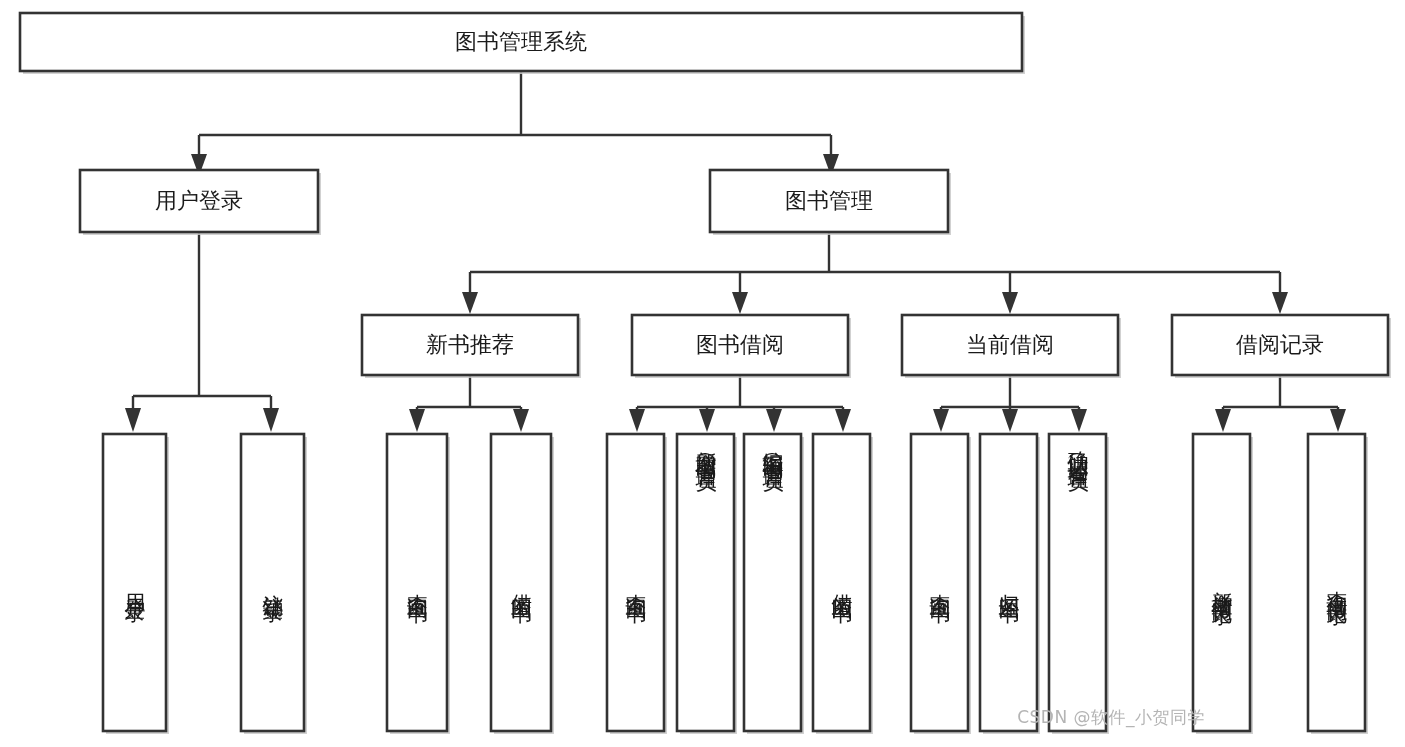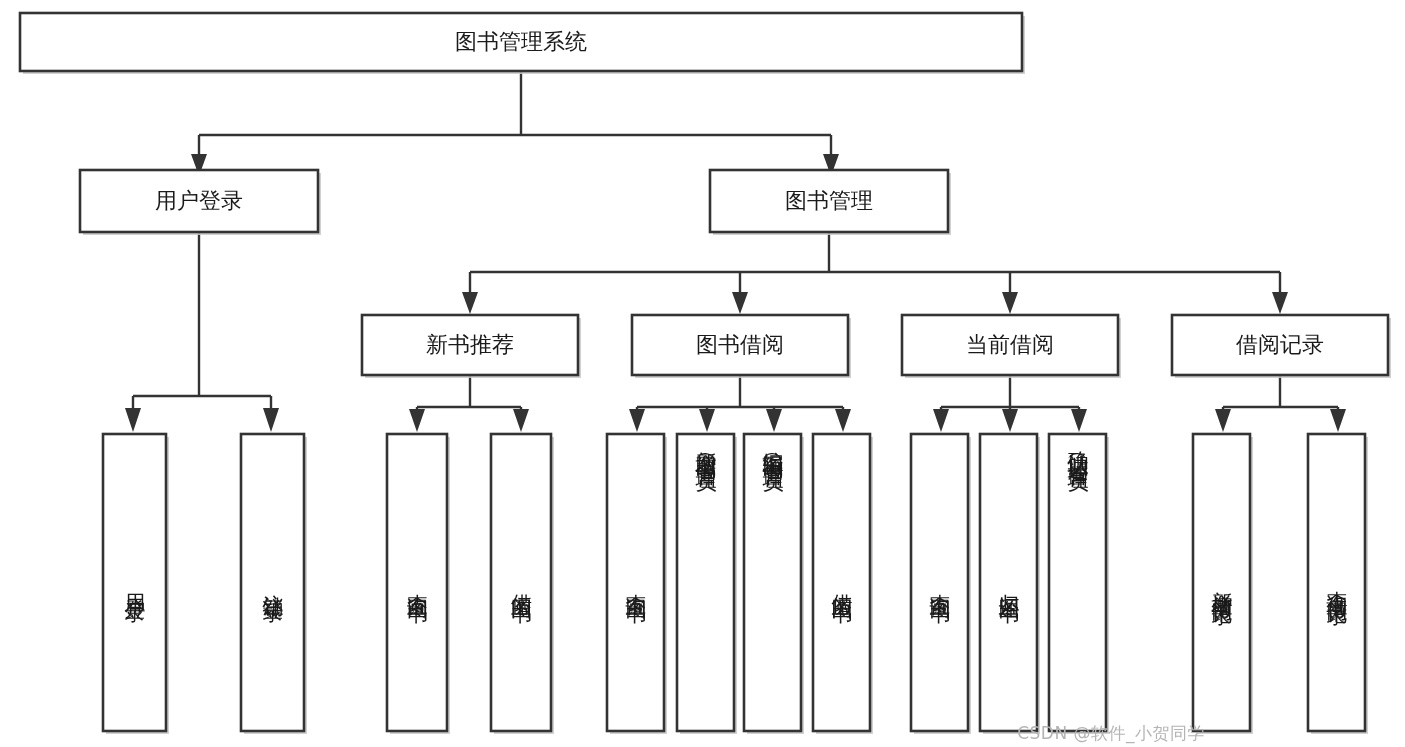--- a/index.html
+++ b/index.html
@@ -68,21 +68,21 @@
     font-family: "DejaVu Sans", "Liberation Sans", sans-serif;
     font-size: 21px;
     line-height: 1.28;
     letter-spacing: 3px;
     color: #1a1a1a;
     white-space: nowrap;
   }
   .watermark {
     position: absolute;
     right: 10px;
-    bottom: 2px;
+    bottom: 18px;
     font-family: "DejaVu Sans", "Liberation Sans", sans-serif;
     font-size: 17px;
     color: #b4b4b4;
     letter-spacing: 0.5px;
     white-space: nowrap;
     margin-top: 19px;
   }
 </style>
 </head>
 <body>

